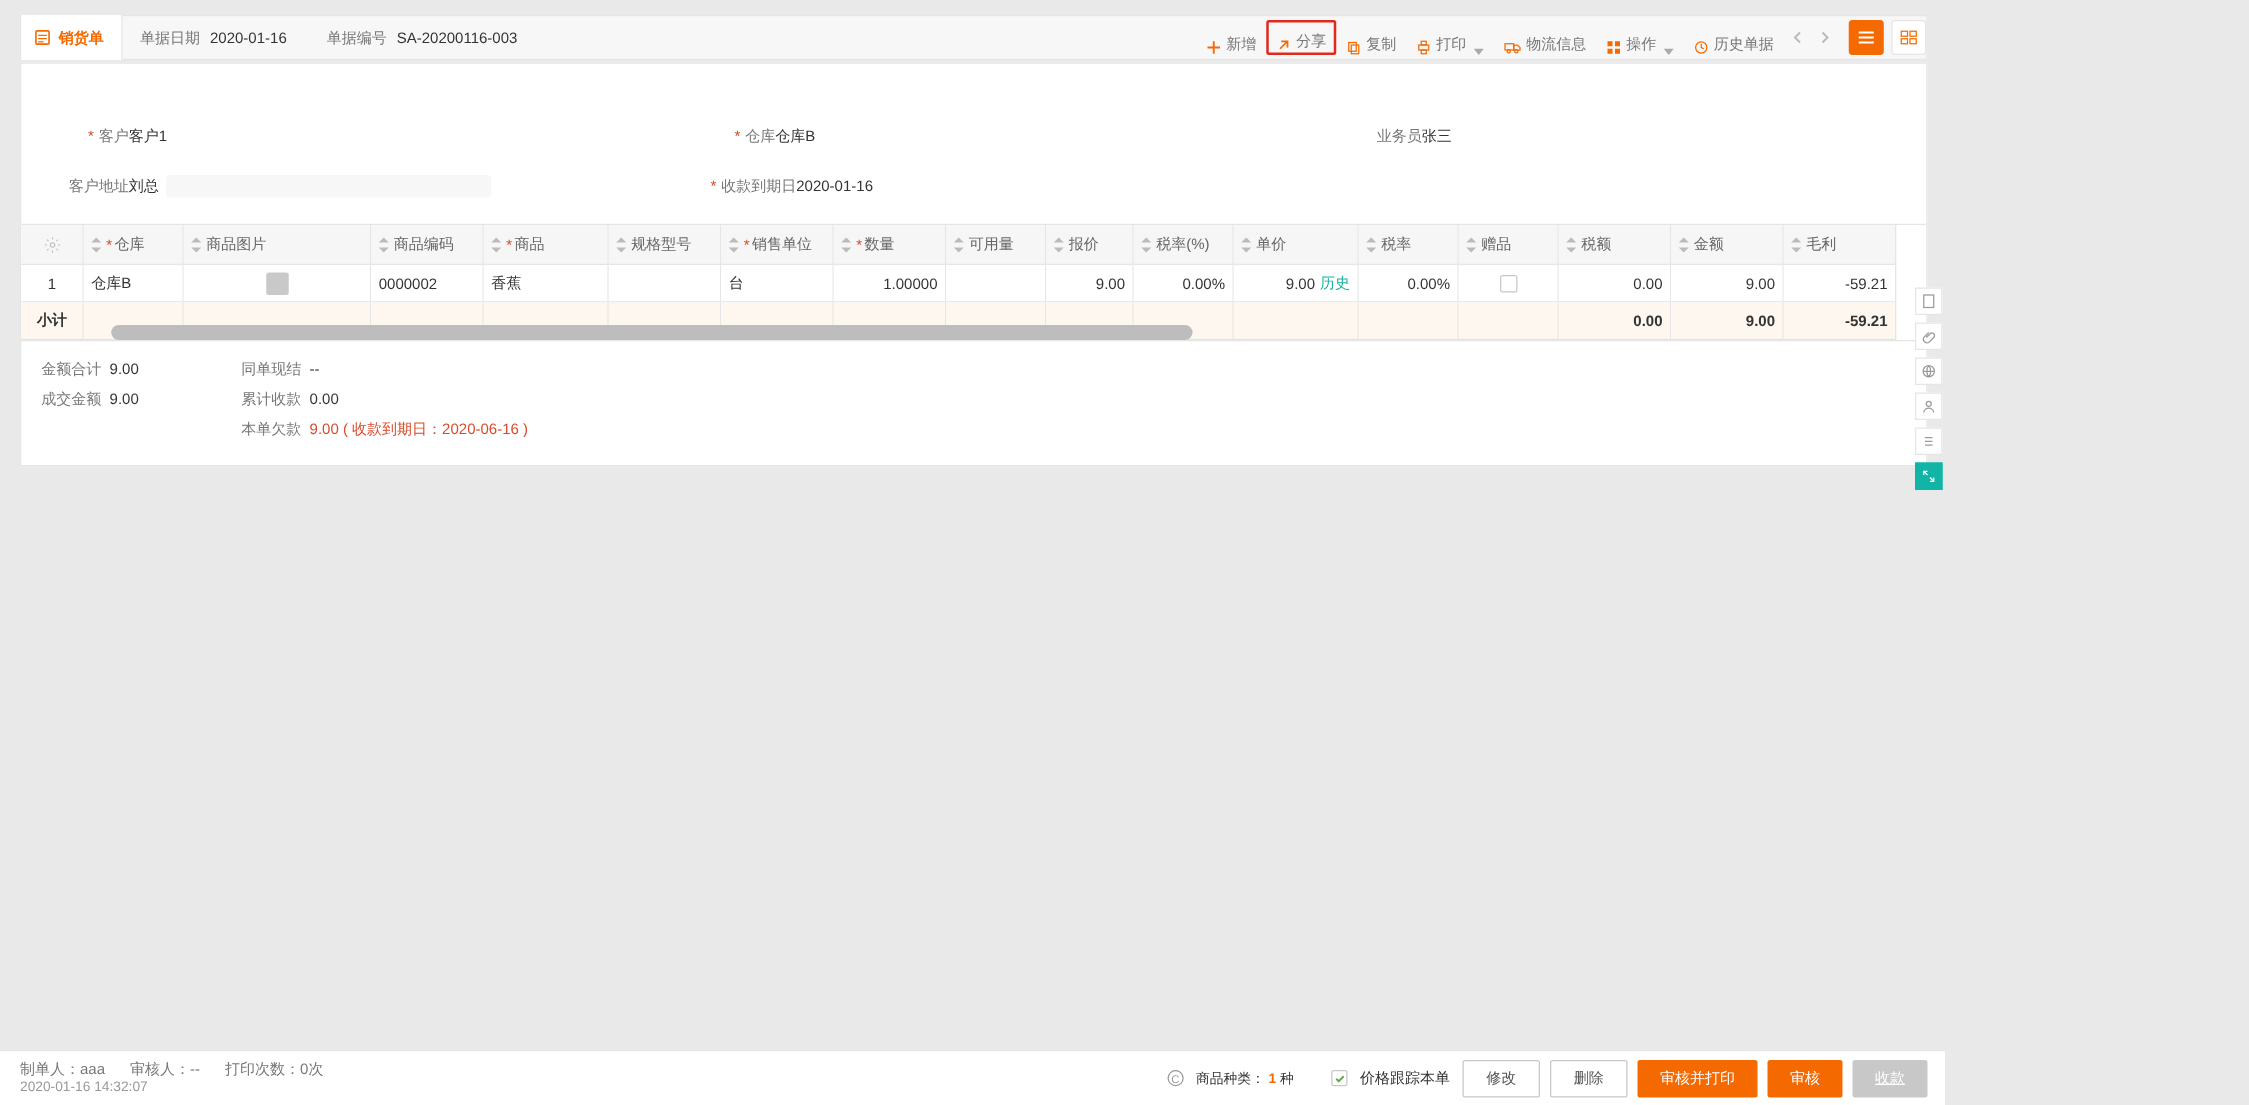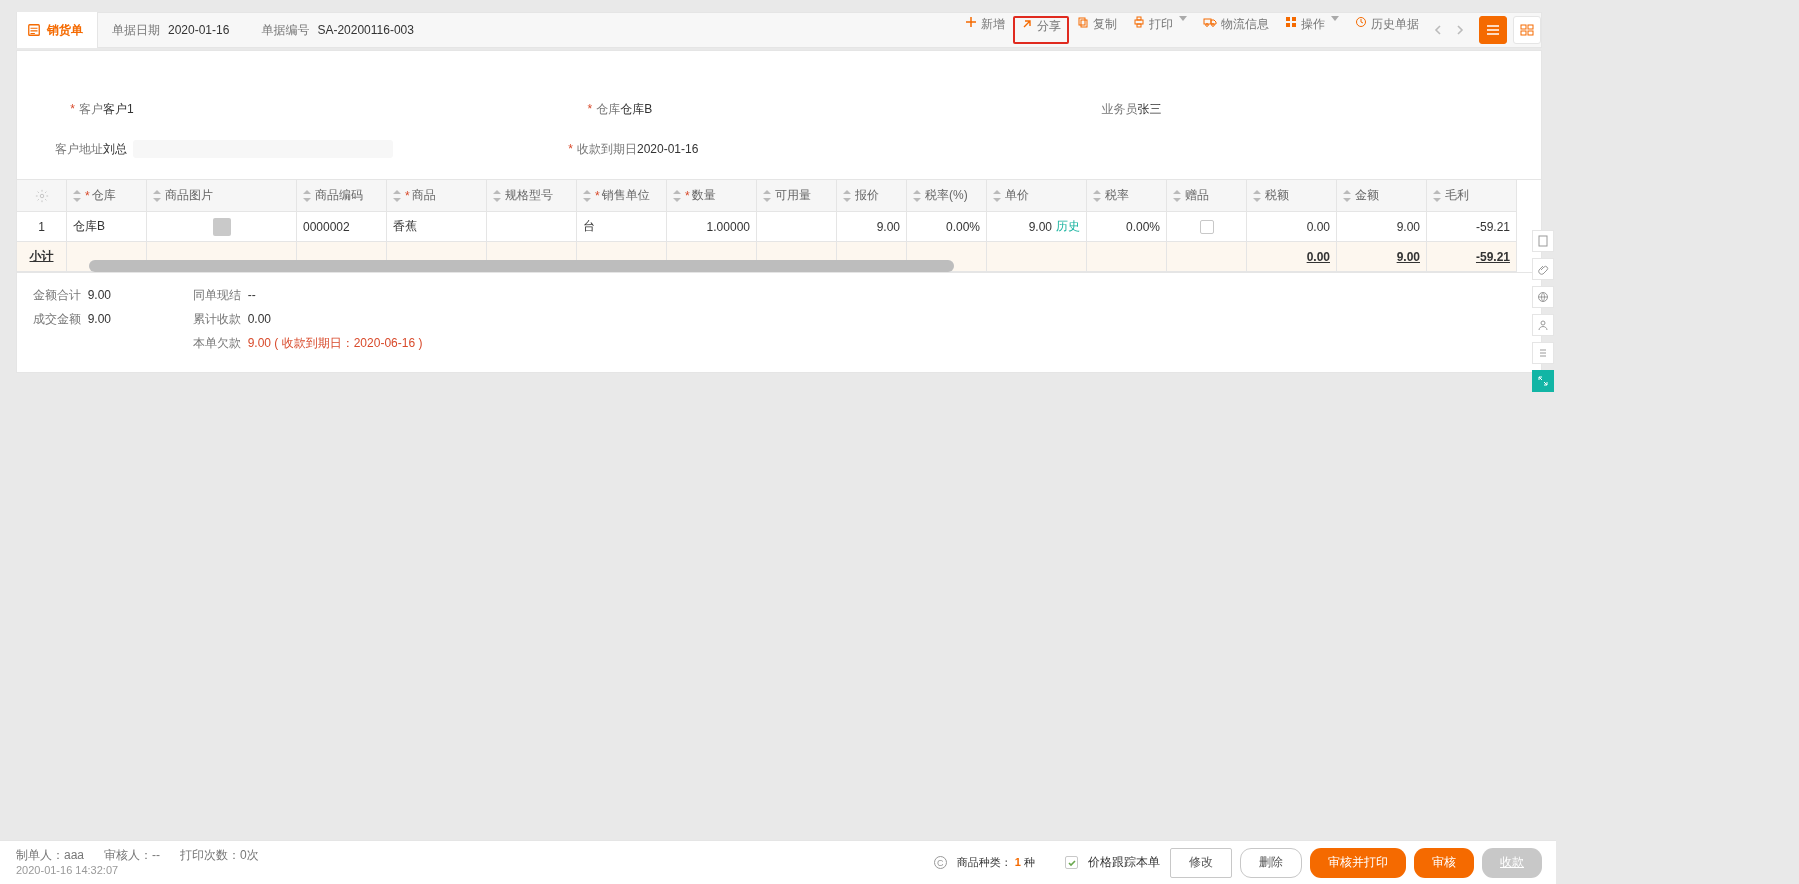--- a/index.html
+++ b/index.html
@@ -29,21 +29,21 @@
     background:#fff; border-right:1px solid var(--border);
     color:var(--accent); font-weight:600;
   }
   .tab .ico { width:14px; height:14px; margin-right:6px; display:inline-flex; align-items:center; justify-content:center;}
   .top-left { display:flex; align-items:center; gap:8px; padding-left:14px;}
   .kv-label { color:var(--muted); }
   .kv-val { color:var(--text); }
   .spacer { flex:1; }
   .top-actions { display:flex; align-items:center; height:100%; }
   .tact {
-    display:flex; align-items:flex-start; gap:4px; padding:0 8px; height:28px; color:var(--muted);
+    display:flex; align-items:flex-end; gap:4px; padding:0 8px; height:28px; color:var(--muted);
     cursor:pointer; user-select:none;
   }
   .tact .drop { width:0;height:0;border-left:4px solid transparent;border-right:4px solid transparent;border-top:5px solid #aaa; margin-left:2px;}
   .tact svg { display:block;}
   .tact.share { border:2px solid #e02a1f; border-radius:2px; padding:0 6px; height:28px;}
   .arrbtn {
     display:flex; align-items:center; justify-content:center; width:22px; height:28px; color:#bbb;
   }
   .segbtn {
     display:flex; align-items:center; justify-content:center; width:28px; height:28px; border-radius:3px;
@@ -88,21 +88,21 @@
   }
   .hd { background:#f6f6f6; border-bottom:1px solid var(--border); border-right:1px solid var(--border);
         height:32px; display:flex; align-items:center; padding:0 6px; color:#666;}
   .hd .sort { width:8px; height:12px; margin-right:4px; position:relative;}
   .hd .sort::before { content:""; position:absolute; left:0; top:0; border-left:4px solid transparent;border-right:4px solid transparent;border-bottom:4px solid #bbb;}
   .hd .sort::after  { content:""; position:absolute; left:0; bottom:0; border-left:4px solid transparent;border-right:4px solid transparent;border-top:4px solid #bbb;}
   .hd .req { color:var(--red); margin-right:2px;}
   .td { height:30px; display:flex; align-items:center; padding:0 6px; border-right:1px solid var(--border); border-bottom:1px solid var(--border); background:#fff;}
   .td.center { justify-content:center;}
   .td.right { justify-content:flex-end;}
-  .td.sub { background:var(--bg-subtotal); font-weight:600;text-decoration:underline;}
+  .td.sub { background:var(--bg-subtotal); font-weight:600;}
   .td .chk { width:14px;height:14px;border:1px solid #c8c8c8;border-radius:2px;}
   .td .hist { color:var(--link); margin-left:4px;}
   .gear { display:flex; align-items:center; justify-content:center;}
   .gear svg { opacity:.5;}
   .hscroll {
     position:absolute; left:72px; right:587px; bottom:0; height:12px; background:#eee; border-radius:6px;
   }
   .hscroll .thumb { position:absolute; left:0; top:0; bottom:0; width:100%; background:#bdbdbd; border-radius:6px;}
 
   
@@ -124,21 +124,21 @@
   }
   .footer .meta { color:var(--muted); display:flex; flex-direction:column; justify-content:center; line-height:1.3;}
   .footer .meta .line { display:flex; gap:20px;}
   .footer .mid { display:flex; align-items:center; gap:10px; margin-left:auto; margin-right:10px;}
   .footer .mid .count { color:var(--accent); font-weight:600;}
   .footer .mid .chk2 { width:13px;height:13px; border:1px solid #c8c8c8; border-radius:2px; display:inline-flex; align-items:center; justify-content:center; color:#6aa84f;}
   .footer .btn { height:30px; padding:0 18px; border-radius:2px; display:flex; align-items:center; cursor:pointer; user-select:none;}
   .footer .btn.outline { background:#fff; border:1px solid #c8c8c8; color:#555;}
   .footer .btn.primary { background:var(--accent); color:#fff;}
   .footer .btn.disabled { background:#c8c8c8; color:#fff;text-decoration:underline;}
-  .footer .btn + .btn { margin-left:8px;border-radius:11px;}
+  .footer .btn + .btn { margin-left:8px;}
   .copyright { font-size:11px;}
   .timestamp { font-size:11px; color:#999;}
 </style>
 </head>
 <body>
 
 <div class="app">
 
   <div class="topbar">
     <div class="tab">

